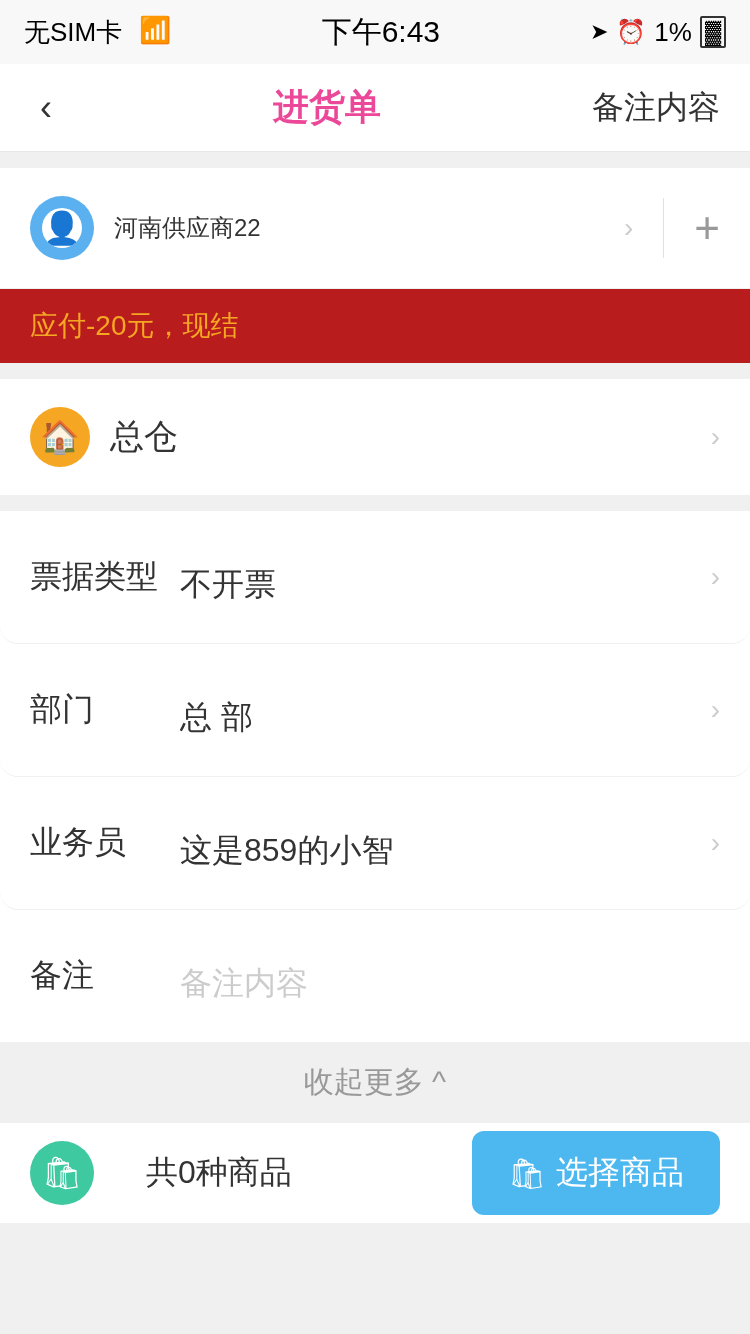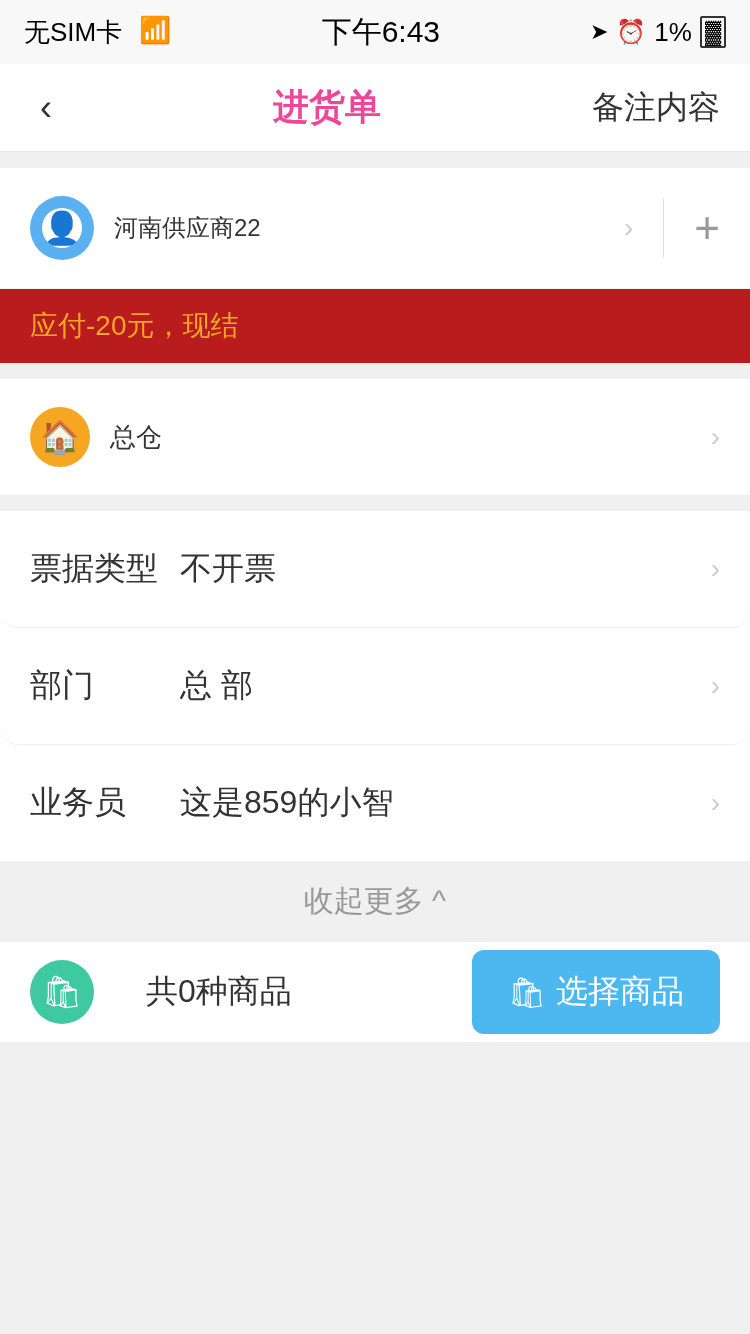--- a/index.html
+++ b/index.html
@@ -153,21 +153,21 @@
       justify-content: center;
       margin-right: 20px;
       flex-shrink: 0;
     }
     .warehouse-icon {
       font-size: 32px;
       color: #fff;
     }
     .warehouse-name {
       flex: 1;
-      font-size: 26px;
+      font-size: 34px;
       color: #333;
     }
 
     
     .form-section {
       background: #fff;
       margin-top: 16px;
     }
     .form-row {
       display: flex;
@@ -184,20 +184,21 @@
       font-size: 32px;
       color: #333;
       width: 130px;
       flex-shrink: 0;
     }
     .form-value {
       flex: 1;
       font-size: 32px;
       color: #333;
       padding-left: 20px;
+      margin-top: 16px;
     }
     .form-value.placeholder {
       color: #ccc;
     }
 
     
     .collapse-bar {
       background: #f0f0f0;
       text-align: center;
       padding: 20px 0;
@@ -323,20 +324,24 @@
     <span class="form-value">总 部</span>
     <span class="chevron-right">›</span>
   </div>
 
   <div class="form-row">
     <span class="form-label">业务员</span>
     <span class="form-value">这是859的小智</span>
     <span class="chevron-right">›</span>
   </div>
 
+  <div class="form-row" style="border-bottom:none;">
+    <span class="form-label">备注</span>
+    <span class="form-value placeholder">备注内容</span>
+  </div>
 </div>
 
 <div class="collapse-bar">收起更多 ^</div>
 
 <div class="product-bar" style="margin-top:0;">
   <div class="product-icon-wrap">
     <span class="product-icon">🛍</span>
   </div>
   <span class="product-count">共0种商品</span>
   <button class="select-btn">

